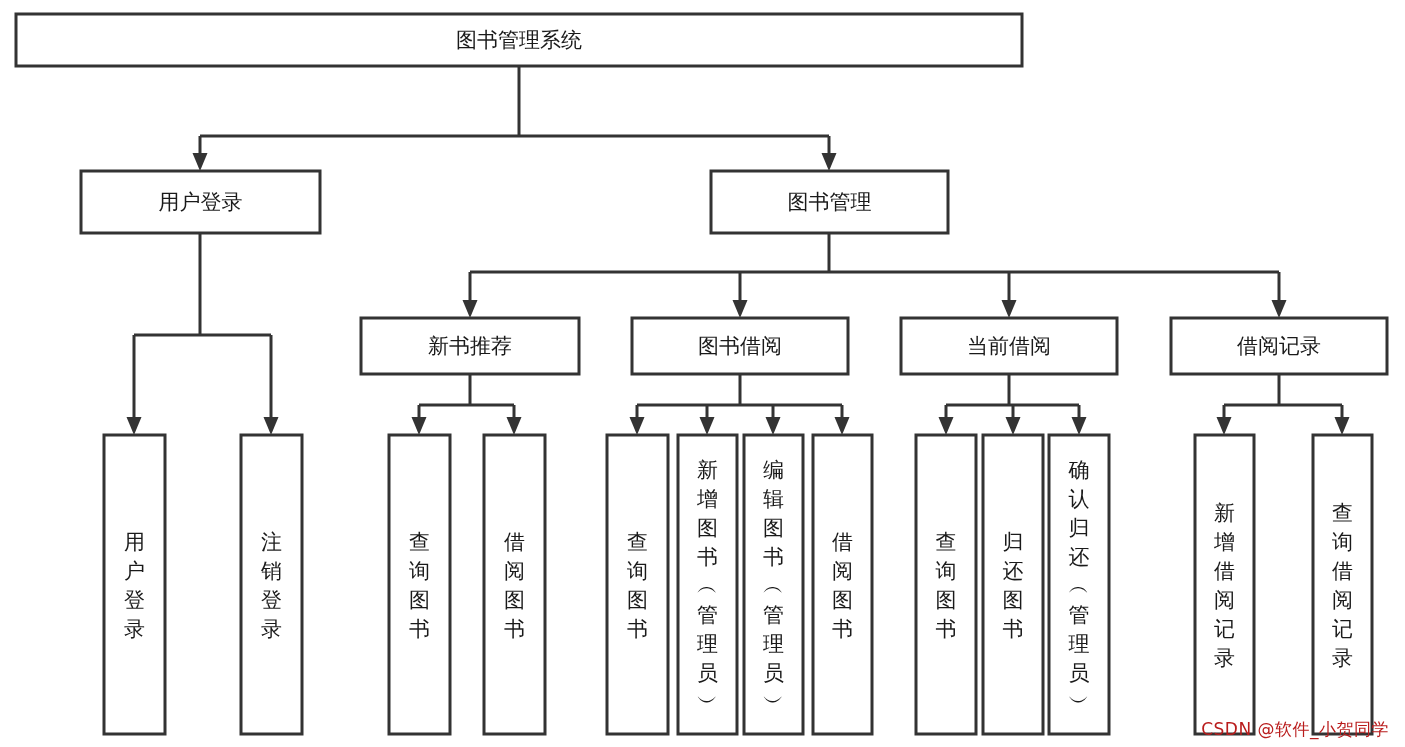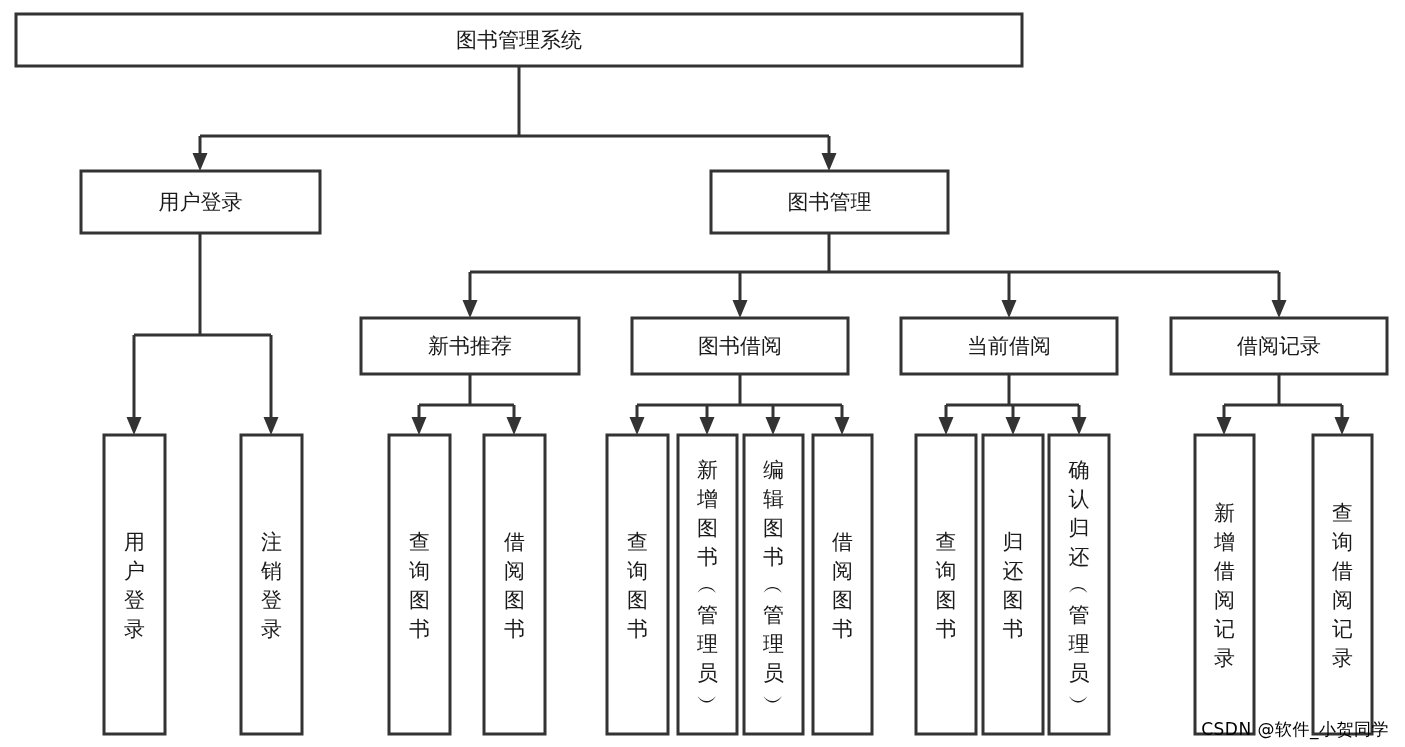--- a/index.html
+++ b/index.html
@@ -58,21 +58,21 @@
   .node-label-vertical {
     fill: #1a1a1a;
     font-family: "DejaVu Sans", "Liberation Sans", sans-serif;
     font-size: 21px;
     text-anchor: middle;
   }
   .watermark-text {
     position: absolute;
     right: 16px;
     bottom: 6px;
-    color: #000000;
+    color: #b91c1c;
     font-size: 17px;
     font-family: "DejaVu Sans", "Liberation Sans", sans-serif;
     letter-spacing: 0.5px;
     white-space: nowrap;
     user-select: none;
   }
 </style>
 </head>
 <body>
 

